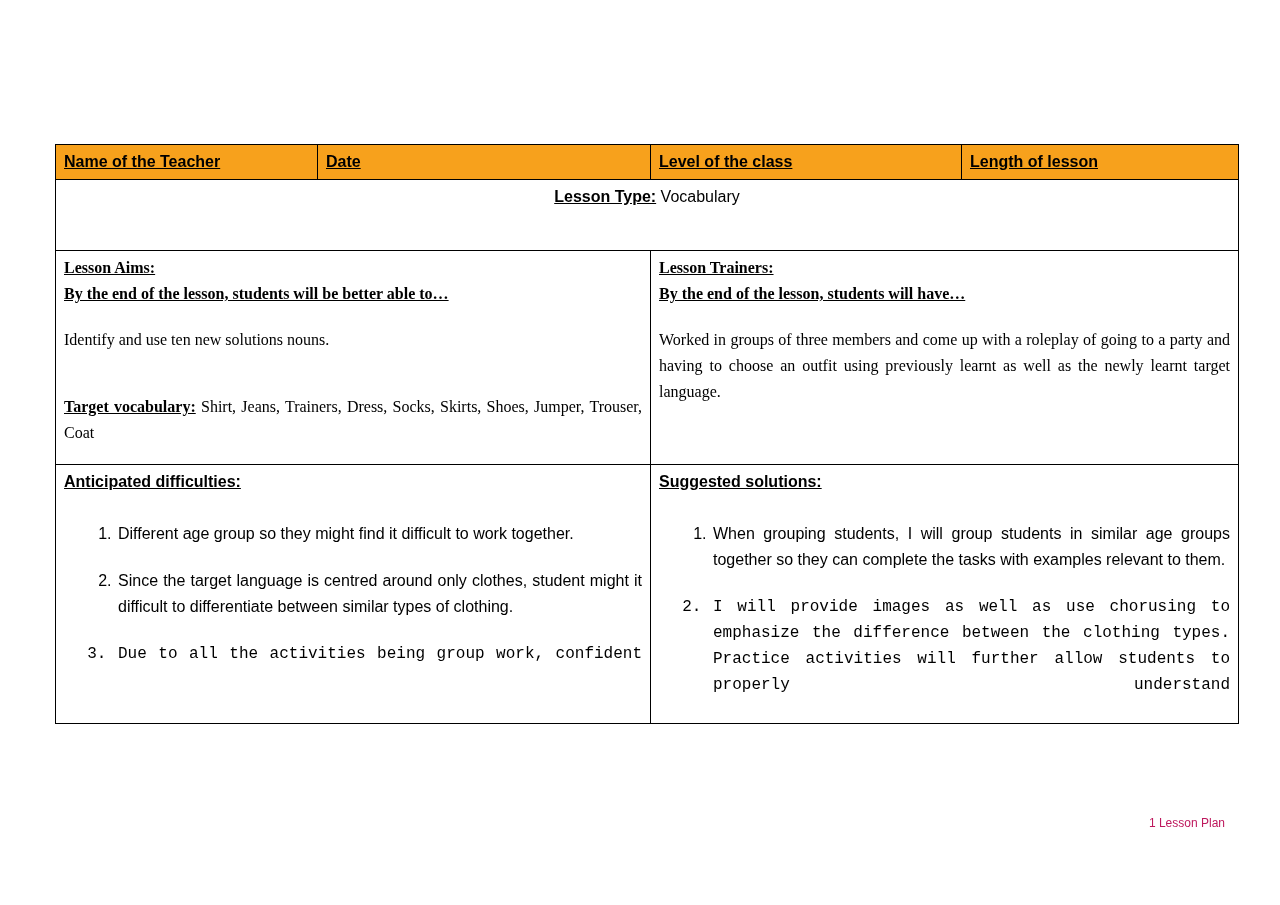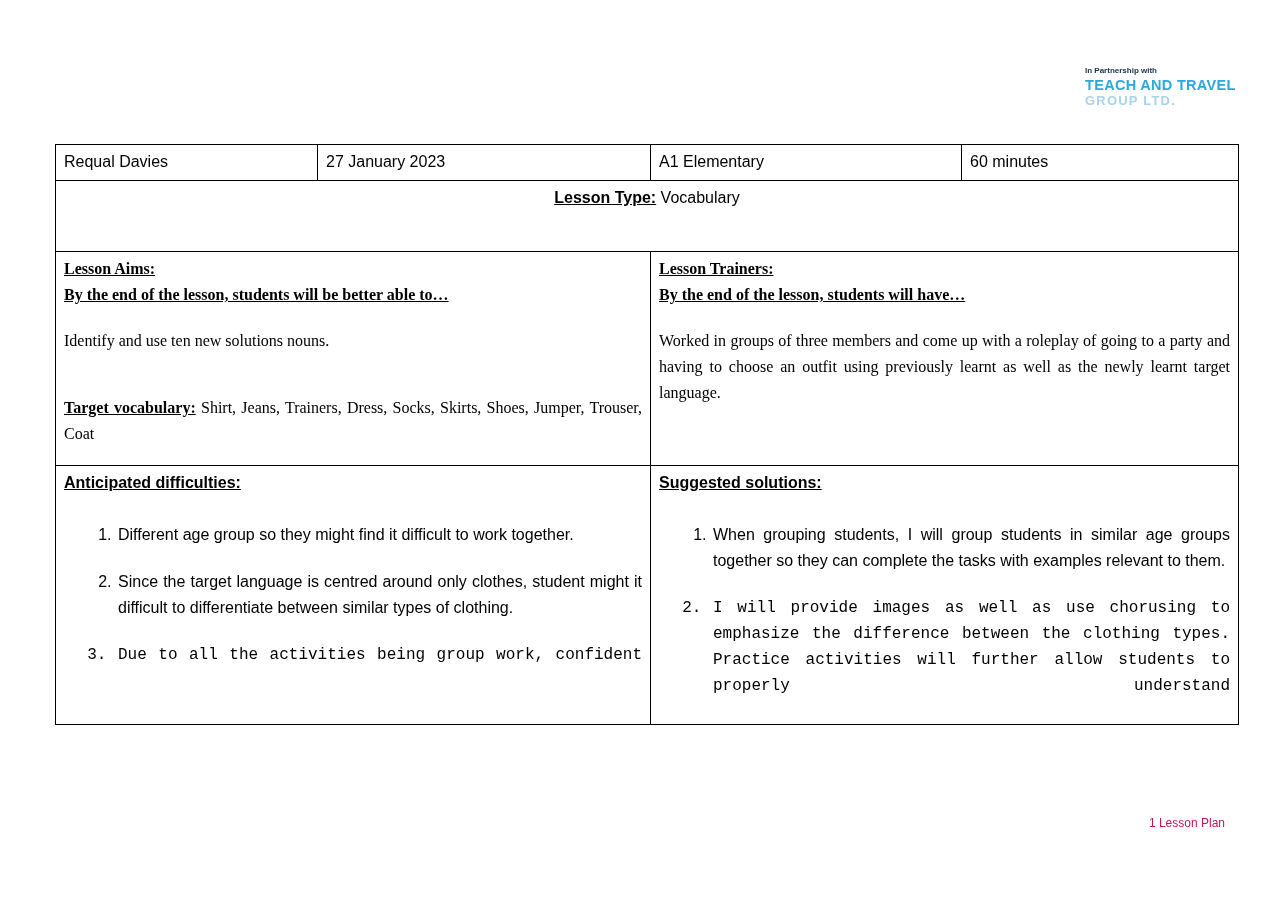--- a/index.html
+++ b/index.html
@@ -110,42 +110,37 @@
     right: 55px;
     font-size: 12px;
     color: #be185d;
   }
 </style>
 </head>
 <body>
 
 <div class="page">
 
-  <div class="logo">
-    <div class="logo-tagline">In Partnership with</div>
-    <div class="logo-line1">TEACH AND TRAVEL</div>
-    <div class="logo-line2">GROUP LTD.</div>
-  </div>
 
   <table class="lesson-table">
     <colgroup>
       <col class="c1">
         <col class="c2">
         <col class="c3">
         <col class="c4">
     </colgroup>
 
     <tbody>
+        <tr class="r-head">
+      <th>Name of the Teacher</th>
+      <th>Date</th>
+      <th>Level of the class</th>
+      <th>Length of lesson</th>
+    </tr>
 
-    <tr class="r-vals">
-      <td>Requal Davies</td>
-      <td>27 January 2023</td>
-      <td>A1 Elementary</td>
-      <td>60 minutes</td>
-    </tr>
 
     <tr class="r-type">
       <td colspan="4">
         <span class="h">Lesson Type:</span>
         <span>Vocabulary</span>
       </td>
     </tr>
 
 
     <tr class="r-aims">

